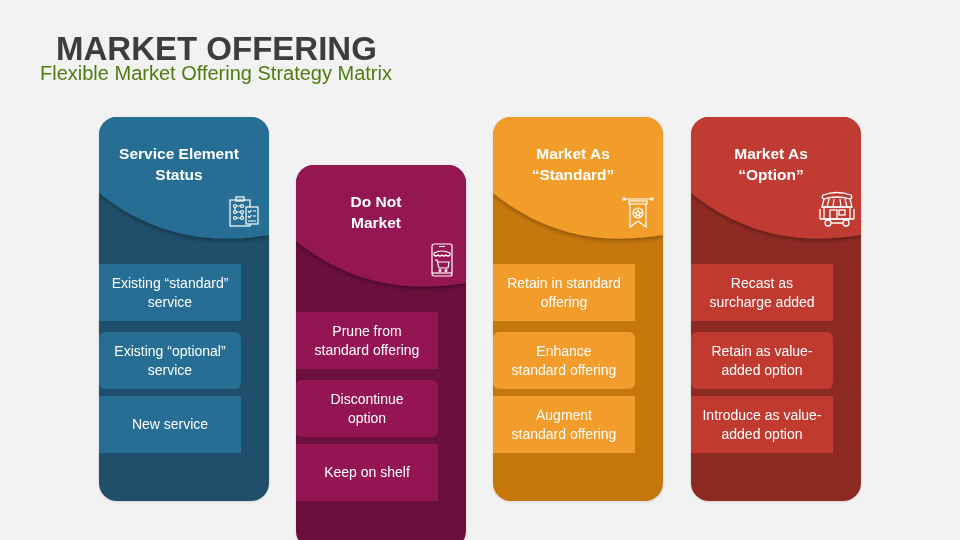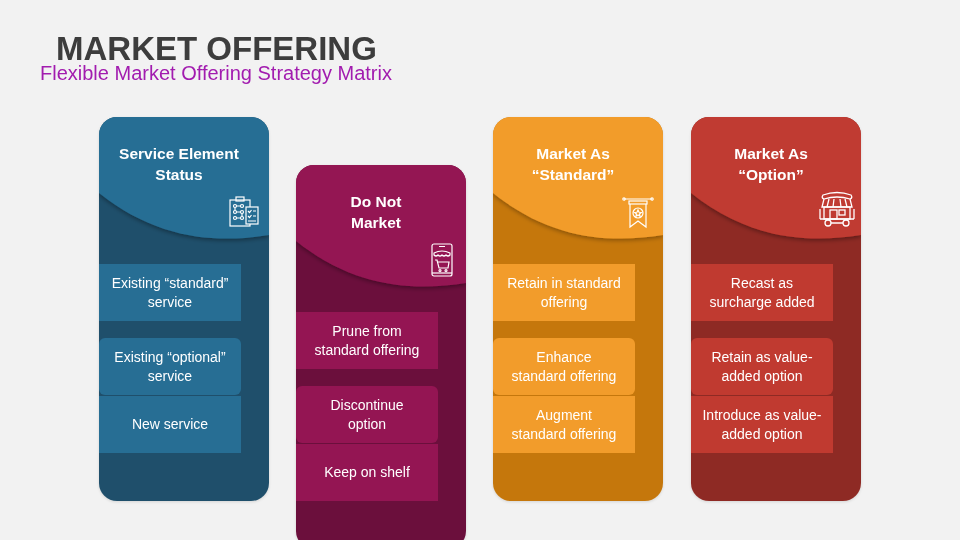--- a/index.html
+++ b/index.html
@@ -9,21 +9,21 @@
       font-family: "Liberation Sans", "DejaVu Sans", sans-serif;
       position: relative;
     }
     .title {
       position: absolute; left: 40px; top: 14px;
       font-size: 33px; font-weight: bold; color: #3d3d3d;
       letter-spacing: 0px; margin: 16px; text-align: center;
     }
     .subtitle {
       position: absolute; left: 40px; top: 62px;
-      font-size: 20px; color: #a21caf; margin: 0;
+      font-size: 20px; color: #4d7c0f; margin: 0;
     }
     .card {
       position: absolute; top: 117px; width: 170px; height: 384px;
       border-radius: 18px; overflow: hidden;
       box-shadow: 0 1px 3px rgba(0,0,0,0.12);
     }
     .card .bg-dark { position: absolute; inset: 0; }
     .card .curve {
       position: absolute; left: 0; top: 0; width: 170px; height: 130px;
     }
@@ -35,21 +35,21 @@
     .card .icon {
       position: absolute; right: 8px; top: 78px; width: 34px; height: 34px;
     }
     .card .row {
       position: absolute; left: 0; width: 142px; height: 57px;
       display: flex; align-items: center; justify-content: center;
       text-align: center; color: #ffffff; font-size: 14px; line-height: 19px;
       padding: 0 8px; box-sizing: border-box;
     }
     .r0 { top: 147px; }
-    .r1 { top: 221px; border-radius: 6px; }
+    .r1 { top: 215px; border-radius: 6px; }
     .r2 { top: 279px; }
   </style>
 </head>
 <body>
 
 <h1 class="title">MARKET OFFERING</h1>
 <p class="subtitle">Flexible Market Offering Strategy Matrix</p>
 
 <div class="card" style="left:99px;">
   <div class="bg-dark" style="background:#1f4f6b;"></div>

